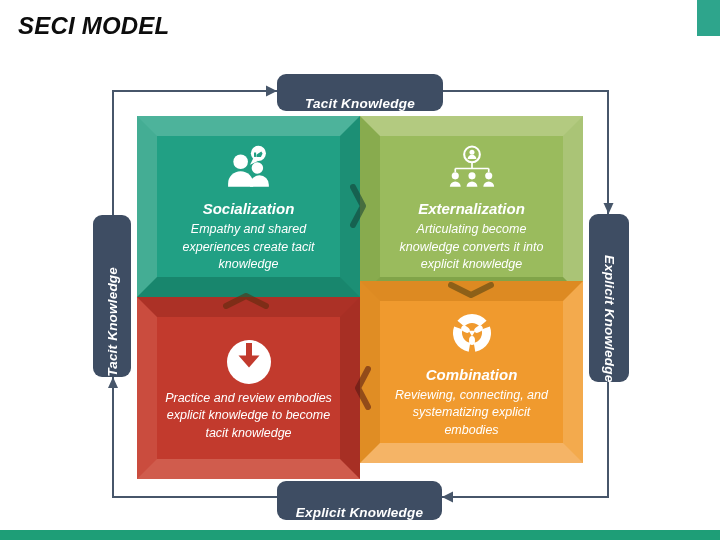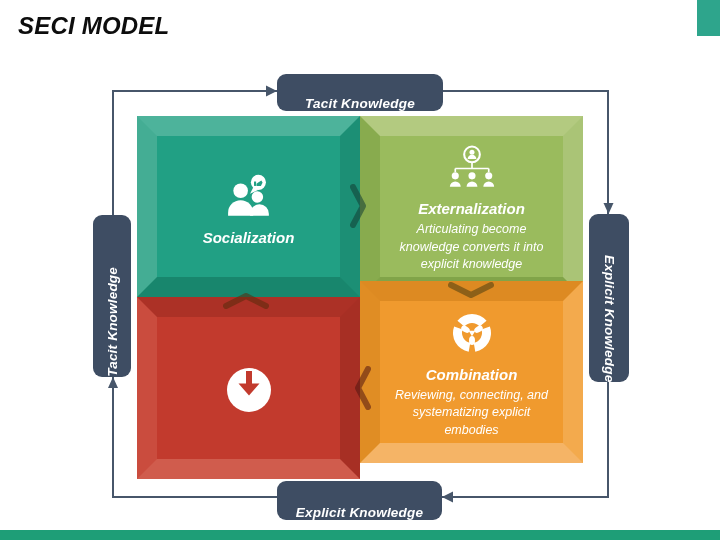--- a/index.html
+++ b/index.html
@@ -70,20 +70,21 @@
         <path d="M25 40 v-2 a9 9 0 0 1 18 0 v2 z"></path>
         <circle cx="33" cy="8" r="7.2"></circle>
         <polygon points="28,13 25,19 33,15"></polygon>
         <g fill="#21a084">
           <rect x="28.8" y="7.2" width="2" height="4.2"></rect>
           <path d="M31.2 11.4 h4.2 l1.6 -3.2 l-1.2 -1.9 l-3 1.9 l-1.6 1.2 z"></path>
         </g>
       </svg>
     </div>
     <div class="q-title">Socialization</div>
+    <div class="q-desc" style="width:152px">Empathy and shared experiences create tacit knowledge</div>
   </div>
 
   <div class="quad q-ext">
     <div class="q-icon">
       <svg width="52" height="46" viewBox="0 0 48 44">
         <circle cx="24" cy="9" r="7.5" fill="none" stroke="#ffffff" stroke-width="2"></circle>
         <circle cx="24" cy="7" r="2.4" fill="#ffffff"></circle>
         <path d="M19.8 13.5 a4.2 4.2 0 0 1 8.4 0 z" fill="#ffffff"></path>
         <g stroke="#ffffff" stroke-width="1.6" fill="none">
           <line x1="24" y1="16.5" x2="24" y2="22.5"></line>
@@ -108,20 +109,21 @@
   <div class="quad q-int">
     <div class="q-icon">
       <svg width="48" height="48" viewBox="0 0 48 48">
         <circle cx="24" cy="24" r="22" fill="#ffffff"></circle>
         <g fill="#c23a2d">
           <rect x="21" y="5" width="6" height="14"></rect>
           <polygon points="13.5,17.5 34.5,17.5 24,29.5"></polygon>
         </g>
       </svg>
     </div>
+    <div class="q-desc">Practice and review embodies explicit knowledge to become tacit knowledge</div>
   </div>
 
   <div class="quad q-com">
     <div class="q-icon">
       <svg width="48" height="48" viewBox="0 0 48 48" fill="#ffffff">
         <g>
           <path d="M9.44 11.79 A19 19 0 0 1 38.56 11.79 L31.66 17.57 A10 10 0 0 0 16.34 17.57 Z"></path>
           <path d="M9.44 11.79 A19 19 0 0 1 38.56 11.79 L31.66 17.57 A10 10 0 0 0 16.34 17.57 Z" transform="rotate(120 24 24)"></path>
           <path d="M9.44 11.79 A19 19 0 0 1 38.56 11.79 L31.66 17.57 A10 10 0 0 0 16.34 17.57 Z" transform="rotate(240 24 24)"></path>
           <ellipse cx="24" cy="16.5" rx="3" ry="4.6" transform="rotate(60 24 24)"></ellipse>

